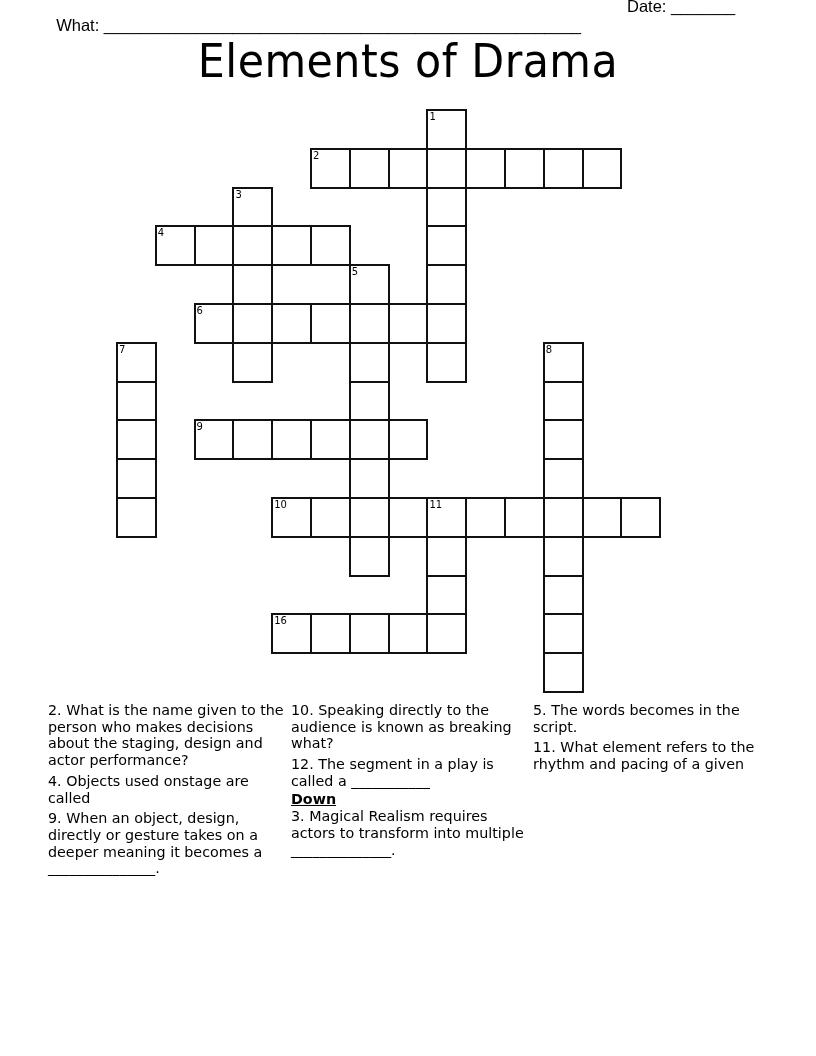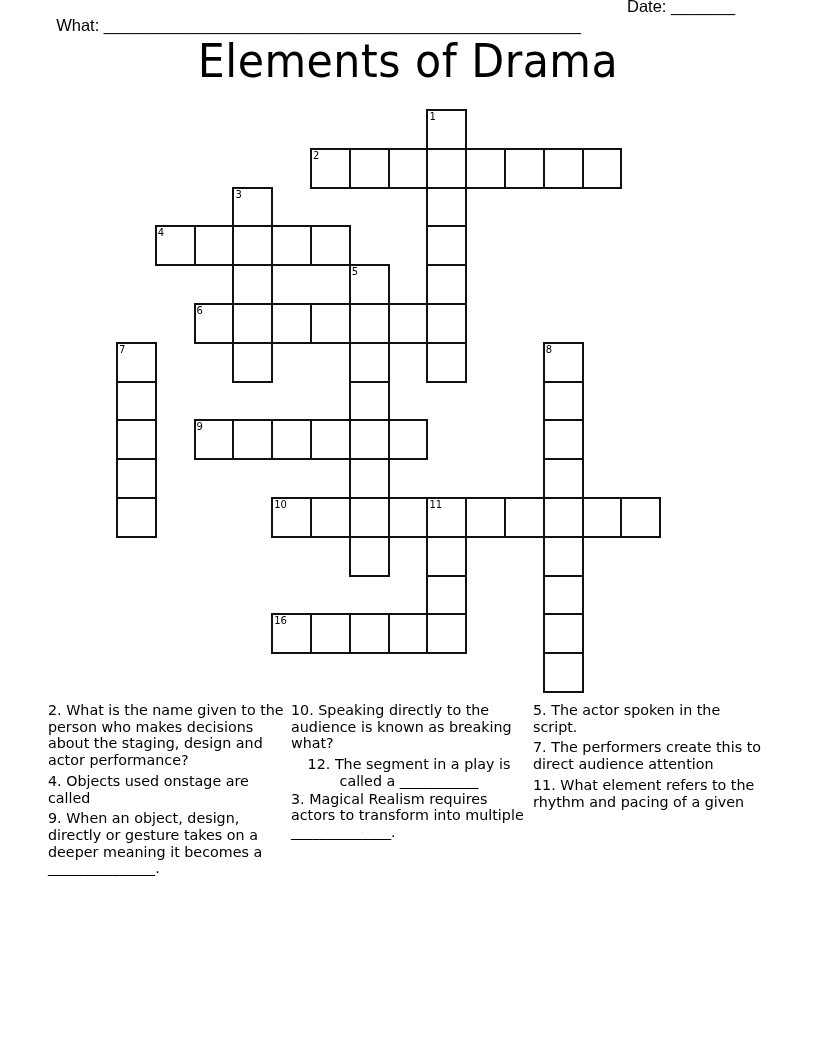--- a/index.html
+++ b/index.html
@@ -124,21 +124,21 @@
   </div>
 
 <div class="clues">
   <div class="col" style="left:48px; width:236px;">
     <div class="clue"><b>2.</b><span> What is the name given to the person who makes decisions about the staging, design and actor performance?</span></div>
     <div class="clue"><b>4.</b><span> Objects used onstage are called</span></div>
     <div class="clue"><b>9.</b><span> When an object, design, directly or gesture takes on a deeper meaning it becomes a _______________.</span></div>
   </div>
   <div class="col" style="left:291px; width:236px;">
     <div class="clue"><b>10.</b><span> Speaking directly to the audience is known as breaking what?</span></div>
-    <div class="clue" style="margin-bottom:1px;text-align:center;"><b>12.</b><span> The segment in a play is called a ___________</span></div>
+    <div class="clue" style="margin-bottom:1px;"><b>12.</b><span> The segment in a play is called a ___________</span></div>
+    <div class="clue-head">Down</div>
     <div class="clue"><b>3.</b><span> Magical Realism requires actors to transform into multiple ______________.</span></div>
   </div>
   <div class="col" style="left:533px; width:230px;">
-    <div class="clue"><b>5.</b><span> The actor spoken in the script.</span></div>
-    <div class="clue"><b>7.</b><span> The performers create this to direct audience attention</span></div>
+    <div class="clue"><b>5.</b><span> The words becomes in the script.</span></div>
     <div class="clue"><b>11.</b><span> What element refers to the rhythm and pacing of a given</span></div>
   </div>
 </div>
 
 </body></html>

